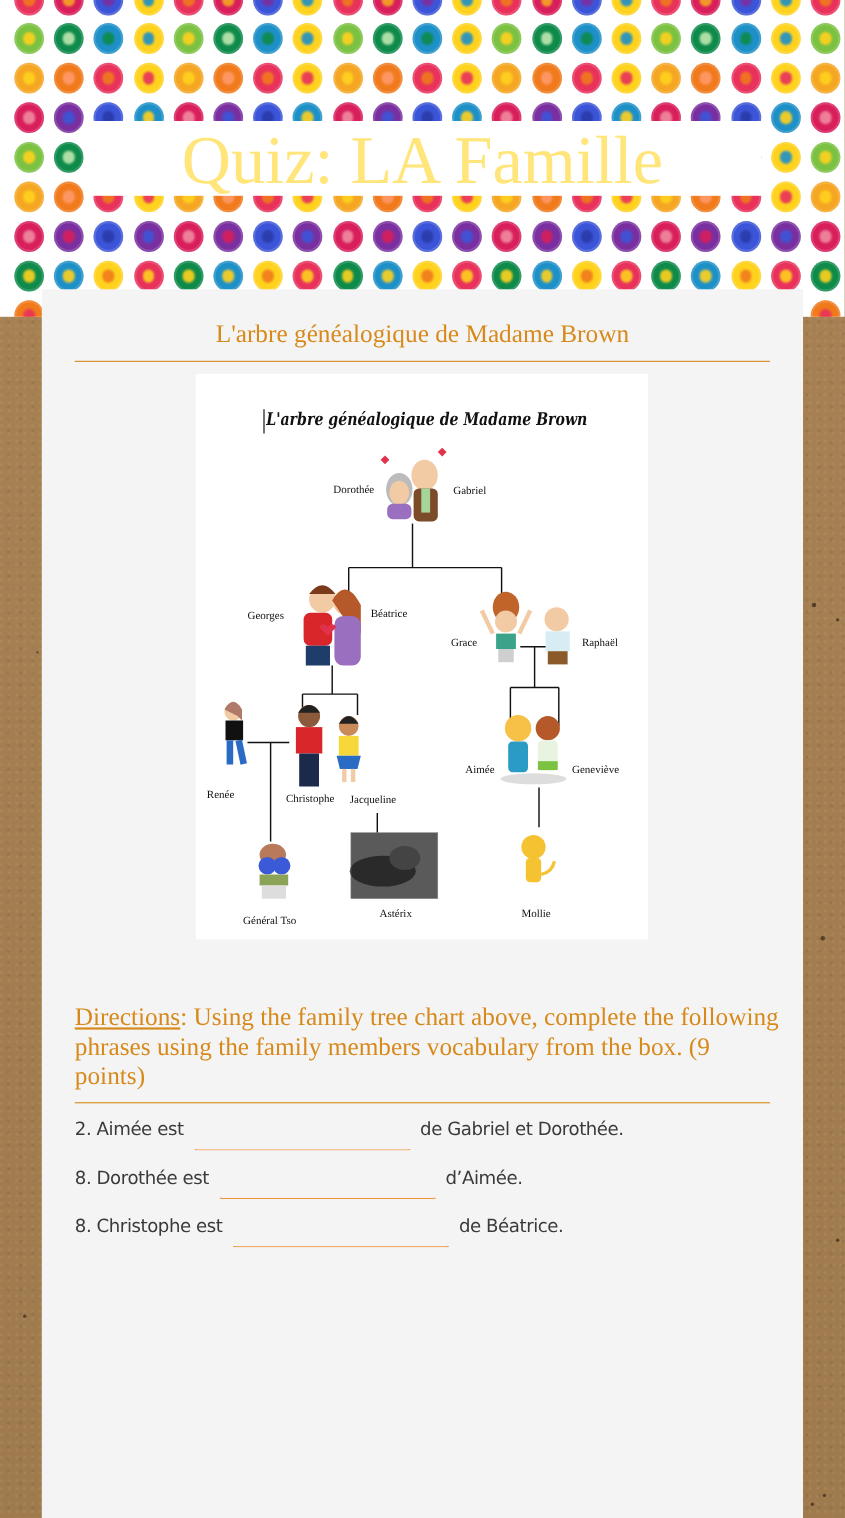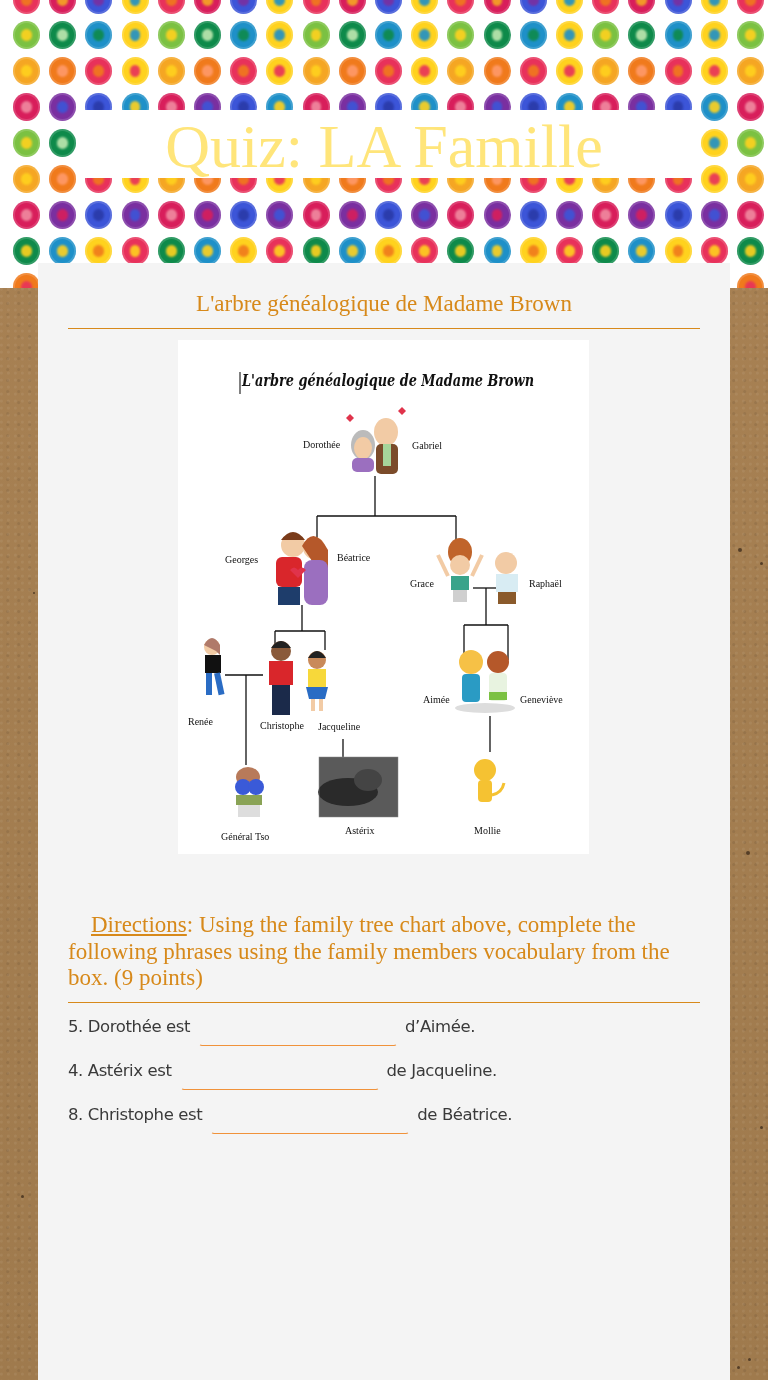--- a/index.html
+++ b/index.html
@@ -53,21 +53,21 @@
     position: absolute; left: 140px; top: 77px; width: 411px; height: 514px;
     background: #ffffff; overflow: hidden;
   }
   .tree-image svg { display: block; }
 
   .directions {
     position: absolute; left: 30px; top: 649px; width: 640px;
     font-family: "Liberation Serif", serif; font-size: 23px; line-height: 26.5px;
     color: #d7891a;
   }
-  .directions .label { text-decoration: underline; margin-left: 23px; }
+  .directions .label { text-decoration: underline; }
 
   .questions {
     position: absolute; left: 30px; top: 750px; width: 632px;
     font-family: "DejaVu Sans", sans-serif; font-size: 16.5px; color: #3a3a3a;
     letter-spacing: -0.4px;
   }
   .q { line-height: 27px; margin-bottom: 11px; }
   .blank {
     display: inline-block; width: 198px; height: 20px; vertical-align: -9px;
     border-bottom: 1.5px solid #f0923a; border-left: 1px solid #f6c9a0; border-right: 1px solid #f6c9a0;
@@ -440,22 +440,22 @@
     </svg>
   </figure>
 
   <p class="directions" style="margin:0;">
     <span class="label">Directions</span><span>: Using the family tree chart above, complete the following phrases using the family members vocabulary from the box. (9 points)</span>
   </p>
   <div class="rule" style="top:739px;"></div>
 
   <div class="questions">
     <div class="q">
-      <span>5. Dorothée est</span><input class="blank" type="text" value="" style=""><span>d’Aimée.</span>
+      <span>2. Aimée est</span><input class="blank" type="text" value="" style=""><span>de Gabriel et Dorothée.</span>
     </div>
     <div class="q">
-      <span>4. Astérix est</span><input class="blank" type="text" value="" style=""><span>de Jacqueline.</span>
+      <span>8. Dorothée est</span><input class="blank" type="text" value="" style=""><span>d’Aimée.</span>
     </div>
     <div class="q">
       <span>8. Christophe est</span><input class="blank" type="text" value="" style=""><span>de Béatrice.</span>
     </div>
   </div>
 </main>
 
 </body></html>

